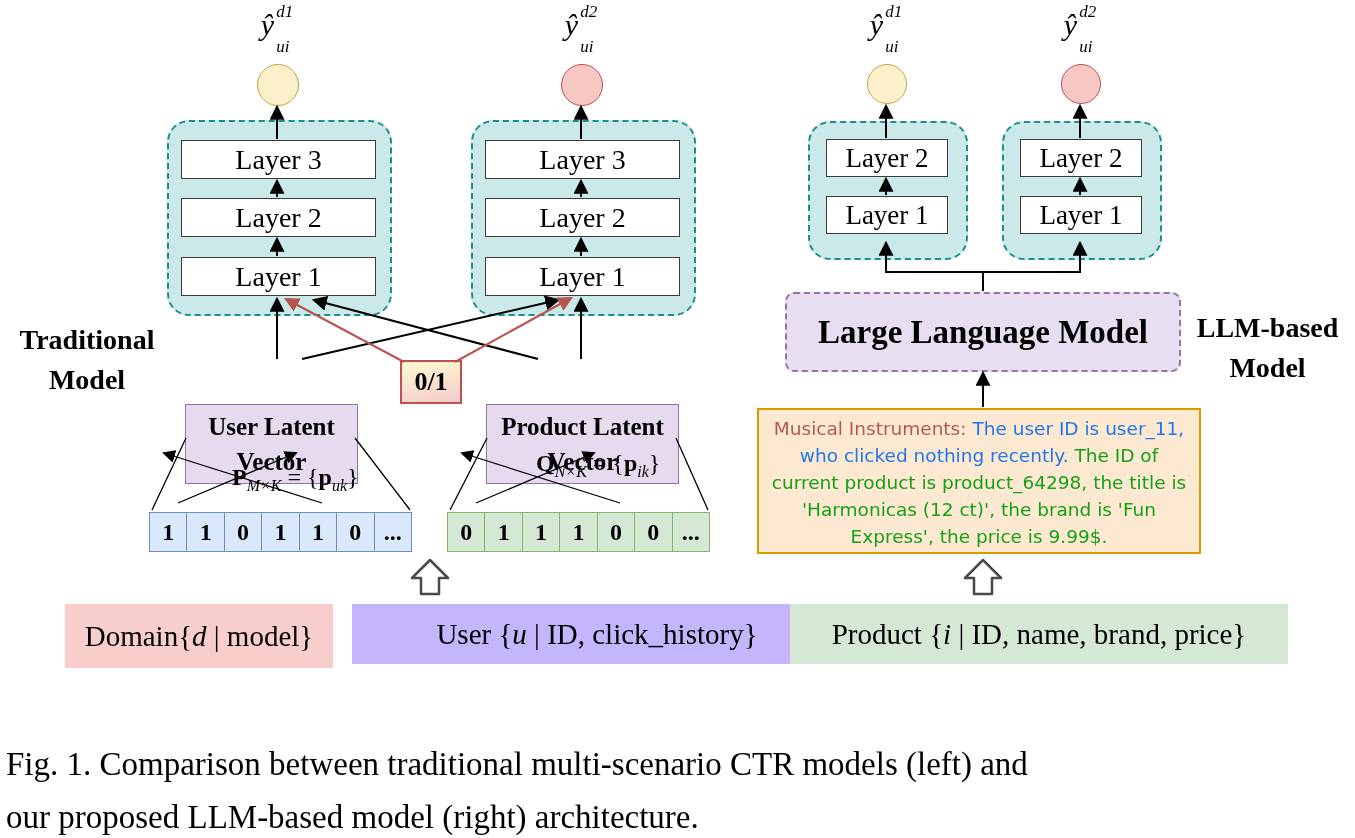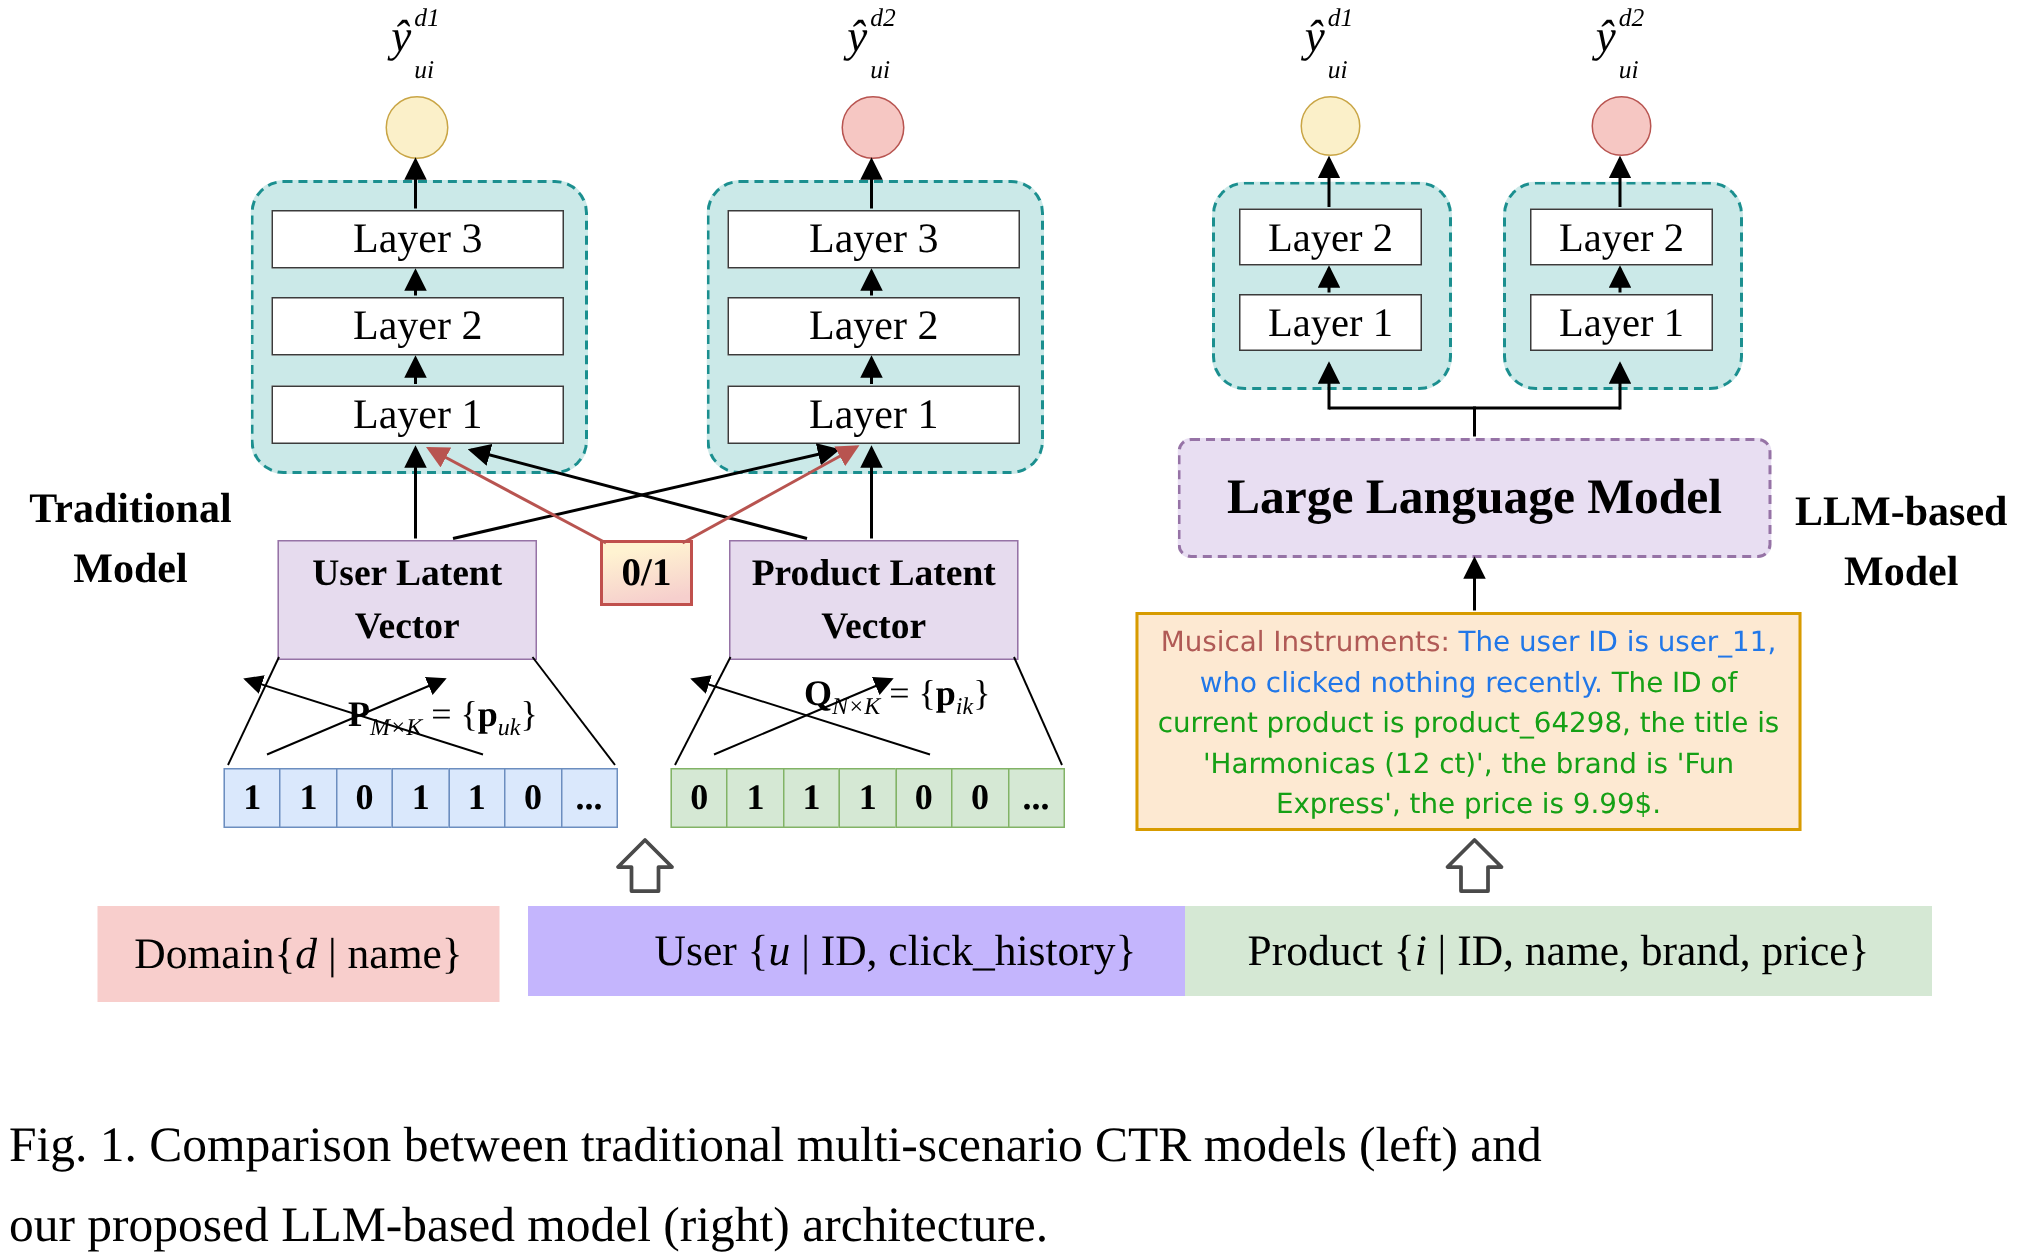--- a/index.html
+++ b/index.html
@@ -15,21 +15,21 @@
   .c-pink{background:#f6c7c3;border:1.8px solid #b85450;}
   
   .teal{background:#cbe9e8;border:2.5px dashed #1b8f8f;border-radius:22px;}
   .layer{background:#fff;border:1.6px solid #3b3b3b;display:flex;align-items:center;justify-content:center;
          font-size:28px;}
   .layer.small{font-size:27px;}
   
   .model-label{font-weight:bold;font-size:28px;line-height:40px;text-align:center;}
   
   .latent{background:#e6dbee;border:1.5px solid #9673a6;display:flex;flex-direction:column;justify-content:center;
-          text-align:center;font-weight:bold;font-size:25px;line-height:35px;}
+          text-align:center;font-weight:bold;font-size:25px;line-height:35px;margin-top:44px;}
   
   .gate{background:linear-gradient(170deg,#fff3d1 15%,#f6cfcd 90%);border:2px solid #c0504d;
         display:flex;align-items:center;justify-content:center;font-weight:bold;font-size:26px;}
   
   .formula{font-size:24px;white-space:pre;}
   .formula .m{font-weight:bold;}
   .formula sub{font-size:16px;font-style:italic;}
   
   .vec-row{display:flex;}
   .vec-cell{flex:1;display:flex;align-items:center;justify-content:center;font-weight:bold;font-size:24px;margin-left:-1px;}
@@ -150,31 +150,31 @@
   <div class="teal abs" style="left:808px;top:121px;width:156px;height:135px;"></div>
   <div class="layer small abs" style="left:826px;top:139px;width:120px;height:36px;">Layer 2</div>
   <div class="layer small abs" style="left:826px;top:196px;width:120px;height:36px;">Layer 1</div>
 
   <div class="teal abs" style="left:1002px;top:121px;width:156px;height:135px;"></div>
   <div class="layer small abs" style="left:1020px;top:139px;width:120px;height:36px;">Layer 2</div>
   <div class="layer small abs" style="left:1020px;top:196px;width:120px;height:36px;">Layer 1</div>
 
   <div class="llm abs" style="left:785px;top:292px;width:392px;height:76px;">Large Language Model</div>
 
-  <div class="model-label abs" style="left:1180px;top:322px;width:175px;">
+  <div class="model-label abs" style="left:1180px;top:308px;width:175px;">
     <div>LLM-based</div>
     <div>Model</div>
   </div>
 
   <div class="prompt abs" style="left:757px;top:408px;width:444px;height:146px;"><span class="seg-domain">Musical Instruments</span><span class="seg-domain">: </span><span class="seg-user">The user ID is user_11, who clicked nothing recently. </span><span class="seg-product">The ID of current product is product_64298, the title is 'Harmonicas (12 ct)', the brand is 'Fun Express', the price is 9.99$.</span></div>
 
   <div class="input-box ib-domain abs" style="left:65px;top:604px;width:268px;height:64px;">
       <span>Domain{</span>
       <i>d</i>
-      <span> | name}</span>
+      <span> | model}</span>
     </div>
   <div class="input-box ib-user abs" style="left:352px;top:604px;width:418px;height:60px;">
       <span>User {</span>
       <i>u</i>
       <span> | ID, click_history}</span>
     </div>
   <div class="input-box ib-product abs" style="left:790px;top:604px;width:498px;height:60px;">
       <span>Product {</span>
       <i>i</i>
       <span> | ID, name, brand, price}</span>

